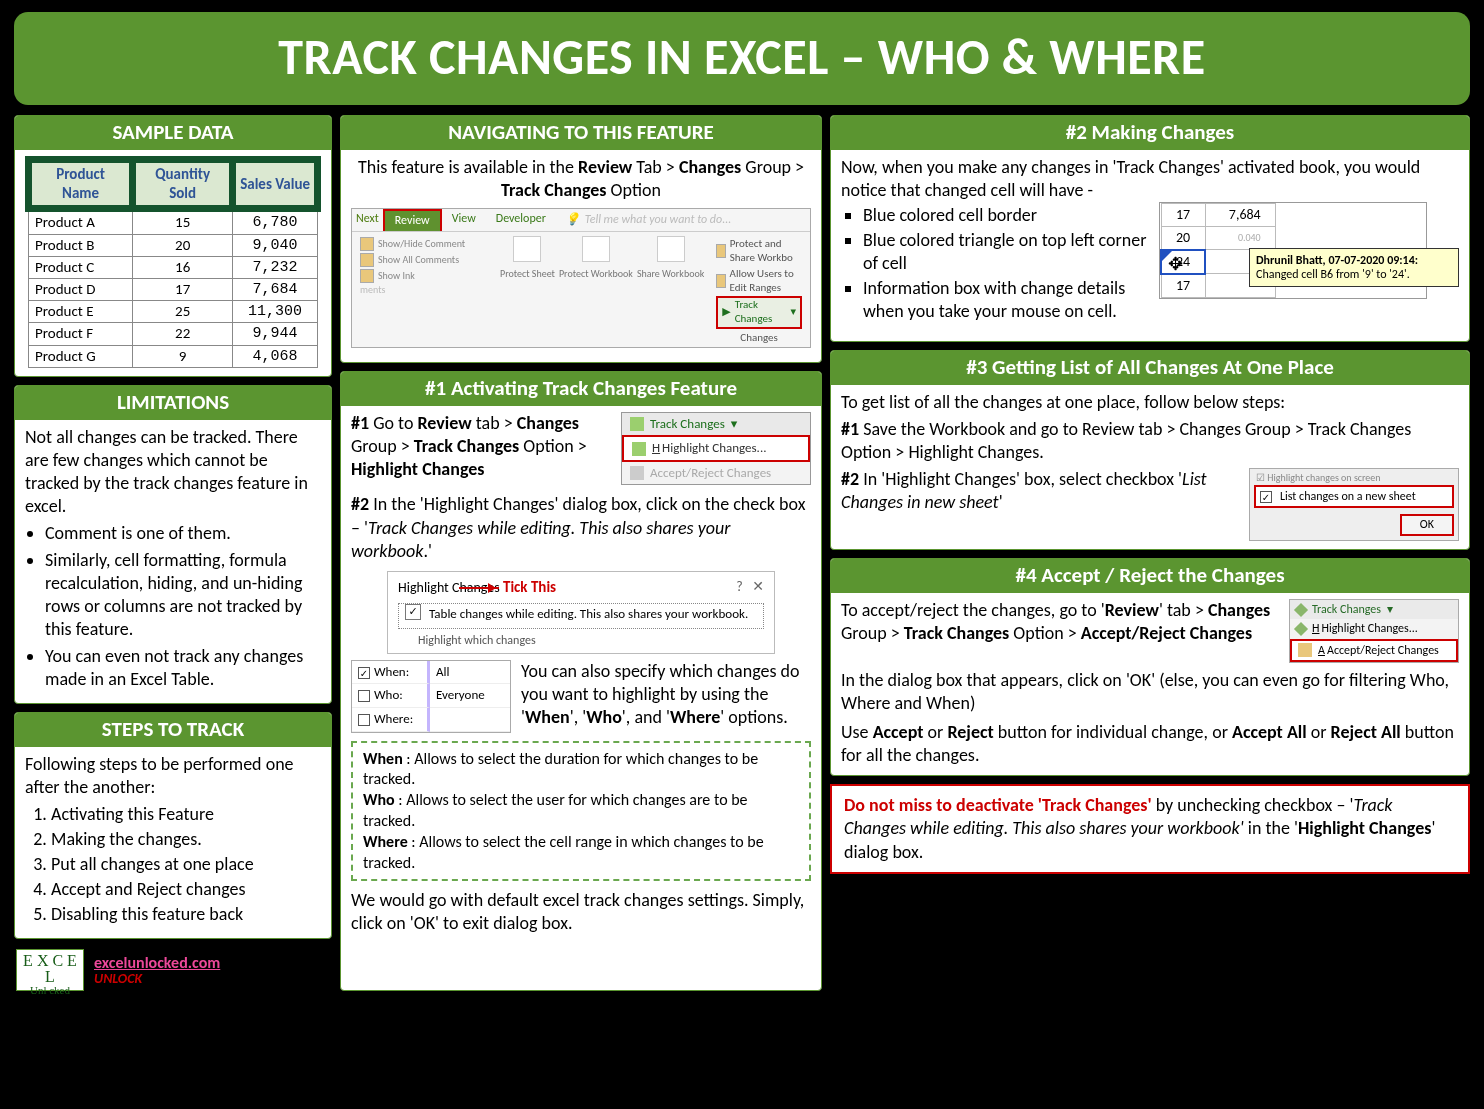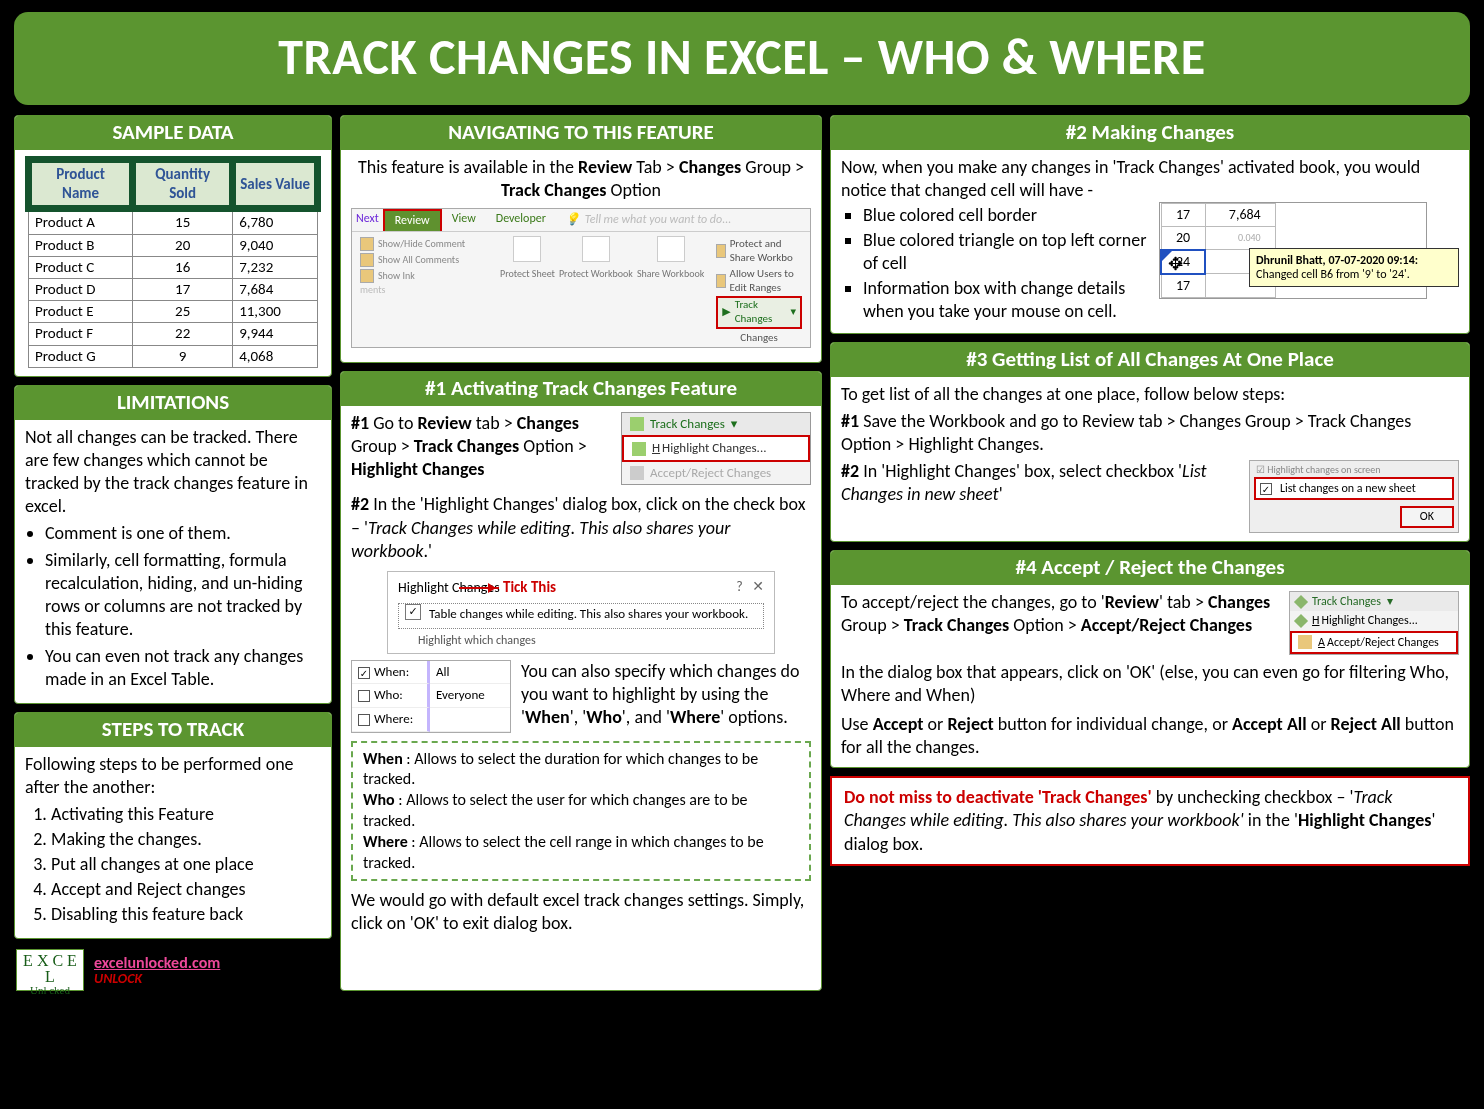--- a/index.html
+++ b/index.html
@@ -69,25 +69,25 @@
     font-weight:700;
     border:7px solid #14532d;
     padding:2px 4px;
     text-align:center;
   }
   table.sample td {
     border:1px solid #888;
     padding:1px 6px;
   }
   table.sample td:nth-child(2){ text-align:center;}
-  table.sample td:nth-child(3){ text-align:left;}
+  table.sample td:nth-child(3){ text-align:center;font-family:Liberation Mono, monospace;}
 
   ul.bul { margin:4px 0 4px 20px; padding:0; }
   ul.bul li { margin-bottom:4px; }
-  ul.square { list-style: square; margin:2px 0 0 22px; padding:0;}
+  ul.square { list-style: square; margin:2px 0 8px 22px; padding:0;}
   ul.square li{ margin-bottom:2px;}
   ol.num { margin:4px 0 4px 26px; padding:0;}
   ol.num li{ margin-bottom:2px;}
 
   
   .ribbon {
     border:1px solid #aaa;
     margin:6px 0;
     font-size:12px;
     color:#444;
@@ -299,21 +299,21 @@
 
     <div class="col2">
       <div class="card">
         <div class="card-header">NAVIGATING TO THIS FEATURE</div>
         <div class="card-body" style="text-align:center;">
           <div>
             <span>This feature is available in the </span><b>Review</b><span> Tab &gt; </span><b>Changes</b><span> Group &gt; </span><b>Track Changes</b><span> Option</span>
           </div>
           <div class="ribbon" style="text-align:left;">
             <div class="ribbon-tabs">
-              <span style="color:#6d28d9;padding:2px 4px;">Next</span>
+              <span style="color:#4d7c0f;padding:2px 4px;">Next</span>
               <span class="rtab active">Review</span>
               <span class="rtab">View</span>
               <span class="rtab">Developer</span>
               <span class="rtab tell">💡 <span>Tell me what you want to do...</span></span>
             </div>
             <div class="ribbon-body">
               <div class="rgroup rg-left" style="width:140px;">
                 <div>
                     <span class="ico-s"></span>
                     <span>Show/Hide Comment</span>

